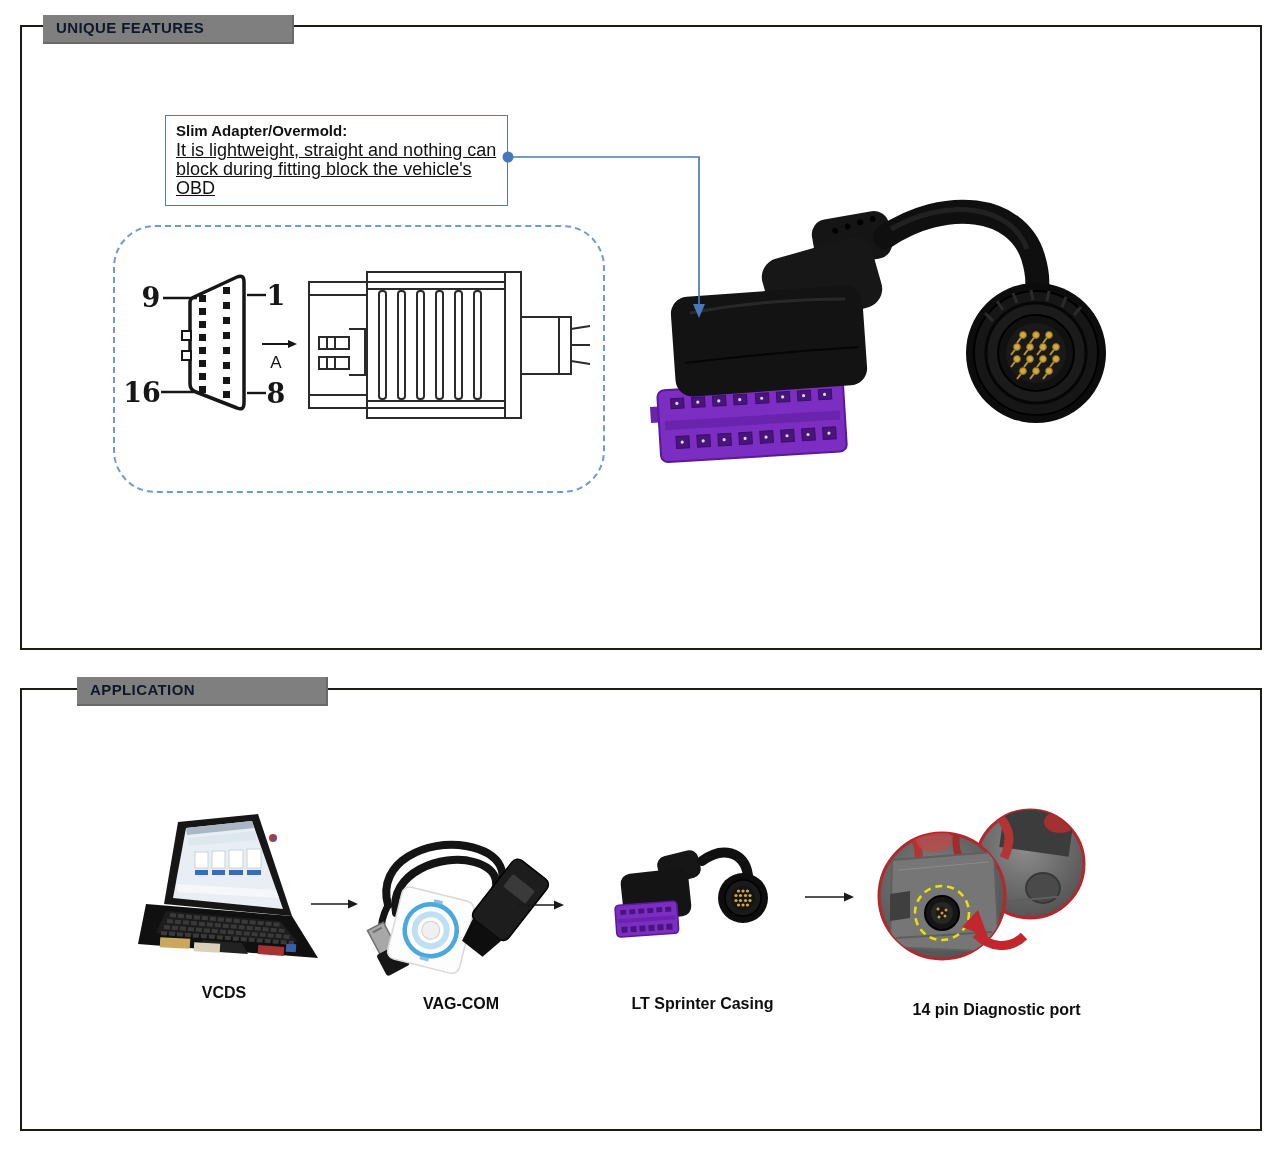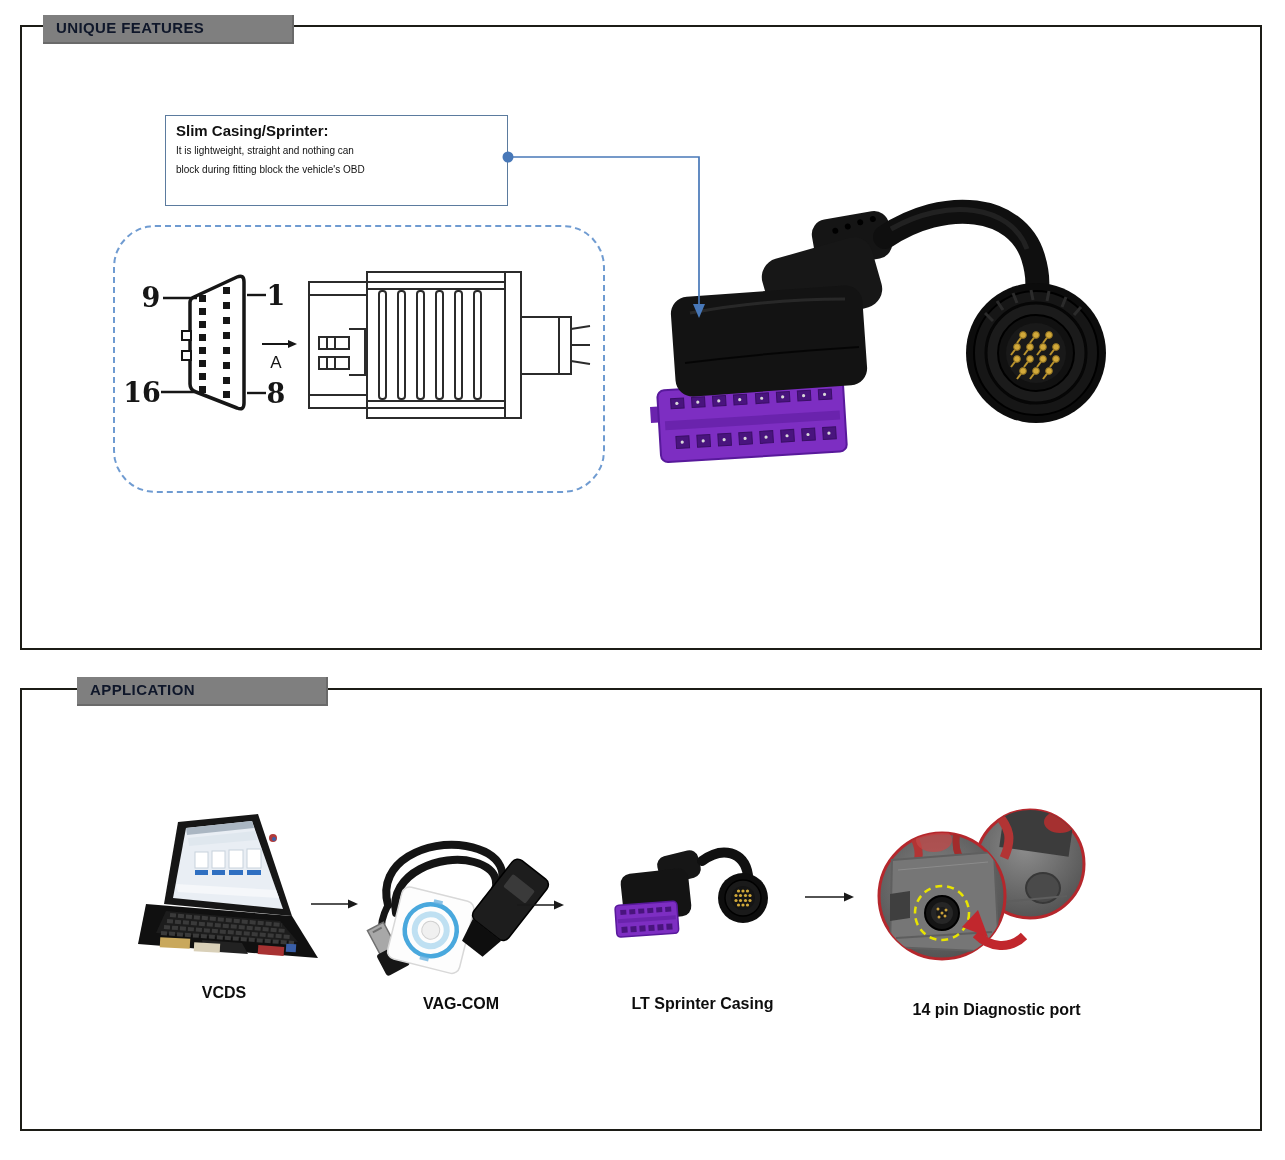--- a/index.html
+++ b/index.html
@@ -16,21 +16,21 @@
   }
   .section-header span{
     display:block;color:#0f172a;font-weight:bold;font-size:15px;letter-spacing:.4px;
     line-height:26px;padding-left:13px;white-space:nowrap;
   }
   #callout{
     position:absolute;left:165px;top:115px;width:343px;height:91px;box-sizing:border-box;
     border:1px solid #5b7b9e;background:#ffffff;padding:5px 10px;z-index:3;
   }
   #callout .title{font-weight:bold;font-size:15px;line-height:20px;}
-  #callout .line{font-size:10px;line-height:19px;}
+  #callout .line{font-size:18px;line-height:19px;text-decoration:underline;}
   #dashed-box{
     position:absolute;left:113px;top:225px;width:492px;height:268px;box-sizing:border-box;
     border:2px dashed #6f9bd1;border-radius:42px;z-index:2;background:#fff;
   }
   .flow-label{
     position:absolute;font-weight:bold;font-size:16px;color:#0d0d0d;text-align:center;z-index:4;
   }
   svg{position:absolute;overflow:visible;}
   svg text{font-family:"Liberation Sans",sans-serif;}
   text.pinnum{font-family:"DejaVu Serif",serif;font-weight:600;fill:#161616;}
@@ -38,21 +38,21 @@
 </head>
 <body>
 
 <div class="section-box" style="left:20px;top:25px;width:1242px;height:625px;"></div>
 
 <div class="section-header" style="left:43px;top:15px;">
   <span>UNIQUE FEATURES</span>
 </div>
 
 <div id="callout">
-  <div class="title">Slim Casing/Sprinter:</div>
+  <div class="title">Slim Adapter/Overmold:</div>
   <div class="line">It is lightweight,  straight and nothing can</div>
   <div class="line">block during fitting block the vehicle's OBD</div>
 </div>
 
 <svg style="left:500px;top:146px;z-index:6;" width="215" height="180" viewBox="0 0 215 180">
   <circle cx="8" cy="11" r="5.5" fill="#4878b8"></circle>
   <path d="M 8 11 H 199 V 160" fill="none" stroke="#4878b8" stroke-width="1.7"></path>
   <polygon points="193,158 205,158 199,172" fill="#4878b8"></polygon>
 </svg>
 

